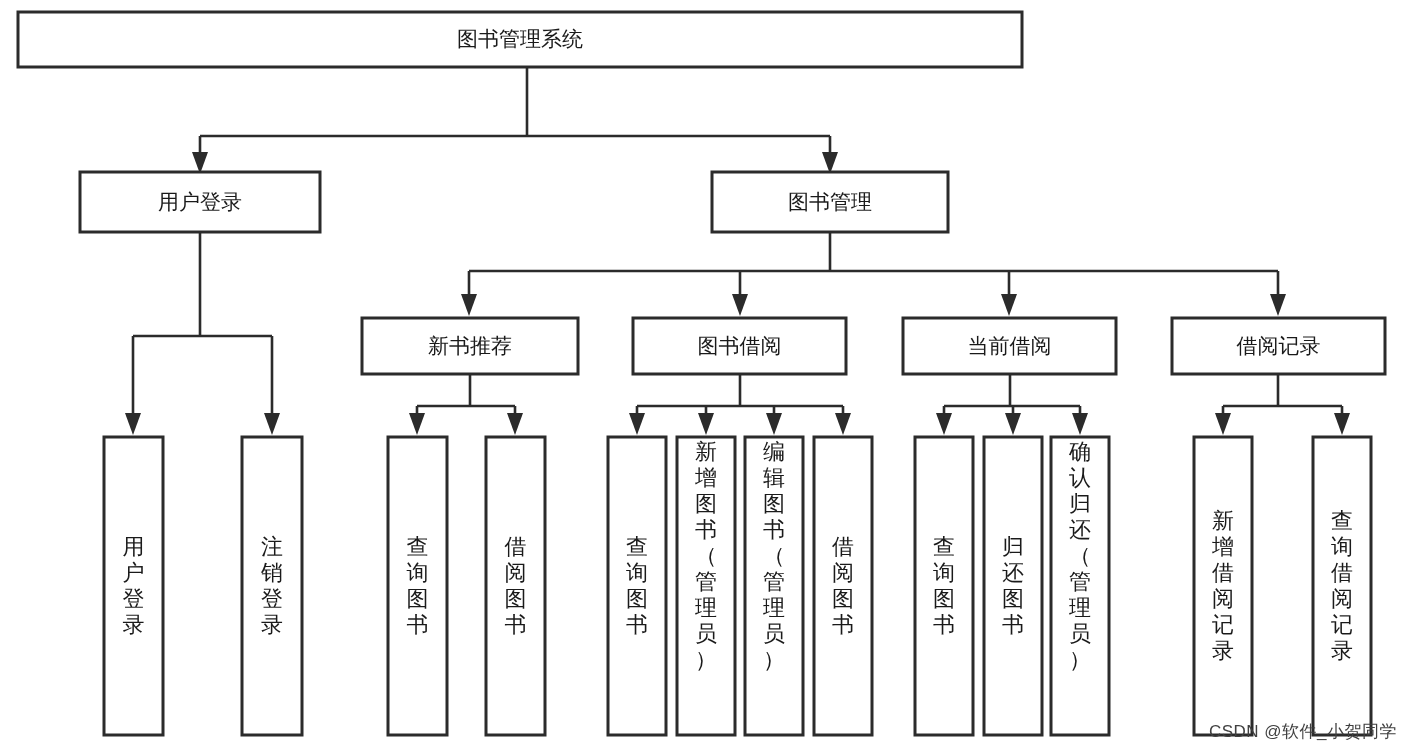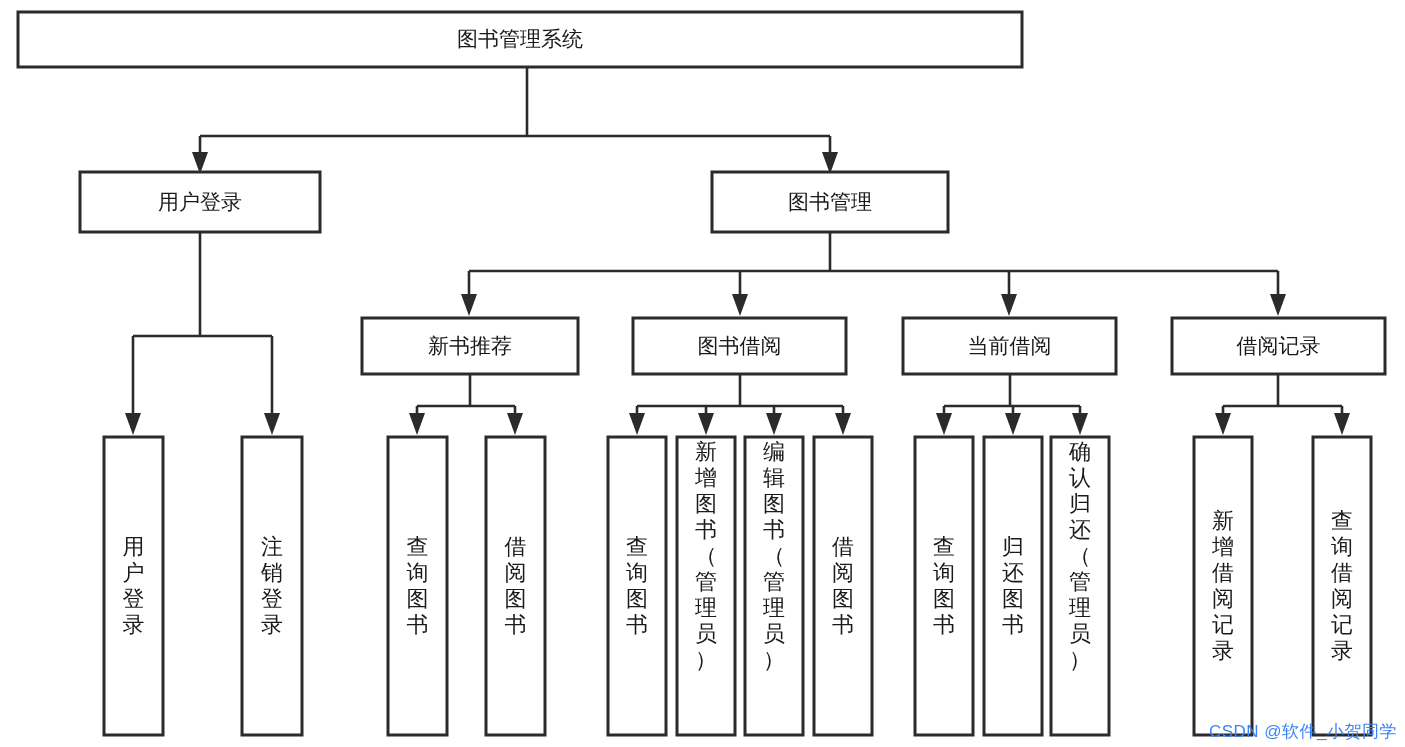--- a/index.html
+++ b/index.html
@@ -48,21 +48,21 @@
   .edge-arrow {
     fill: #2b2b2b;
     stroke: none;
   }
   .watermark {
     position: absolute;
     right: 8px;
     bottom: 4px;
     font-family: "Liberation Sans", "DejaVu Sans", sans-serif;
     font-size: 17px;
-    color: #3b82f6;
+    color: #404040;
     white-space: nowrap;
     letter-spacing: 0.5px;
     pointer-events: none;
   }
 </style>
 </head>
 <body>
 
 <svg id="canvas" viewBox="0 0 1405 747">
   <g id="edges-layer">

